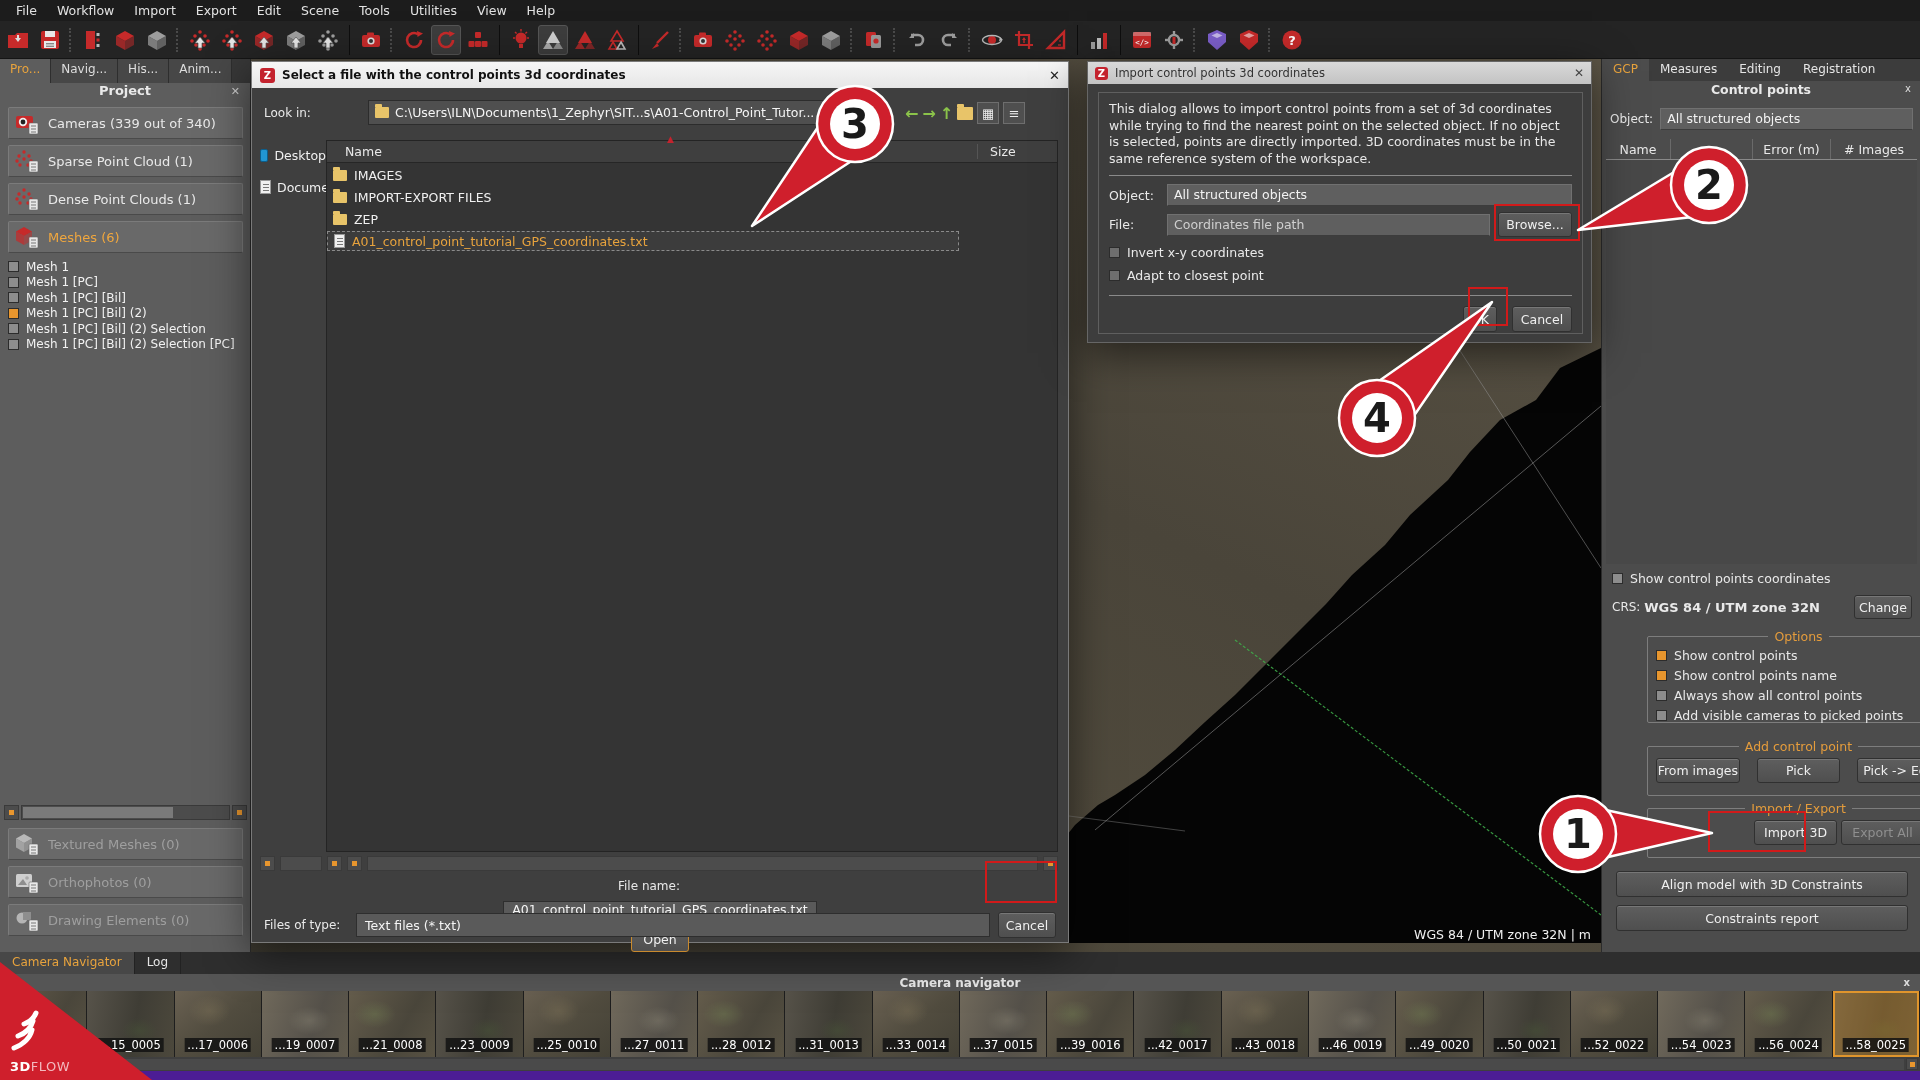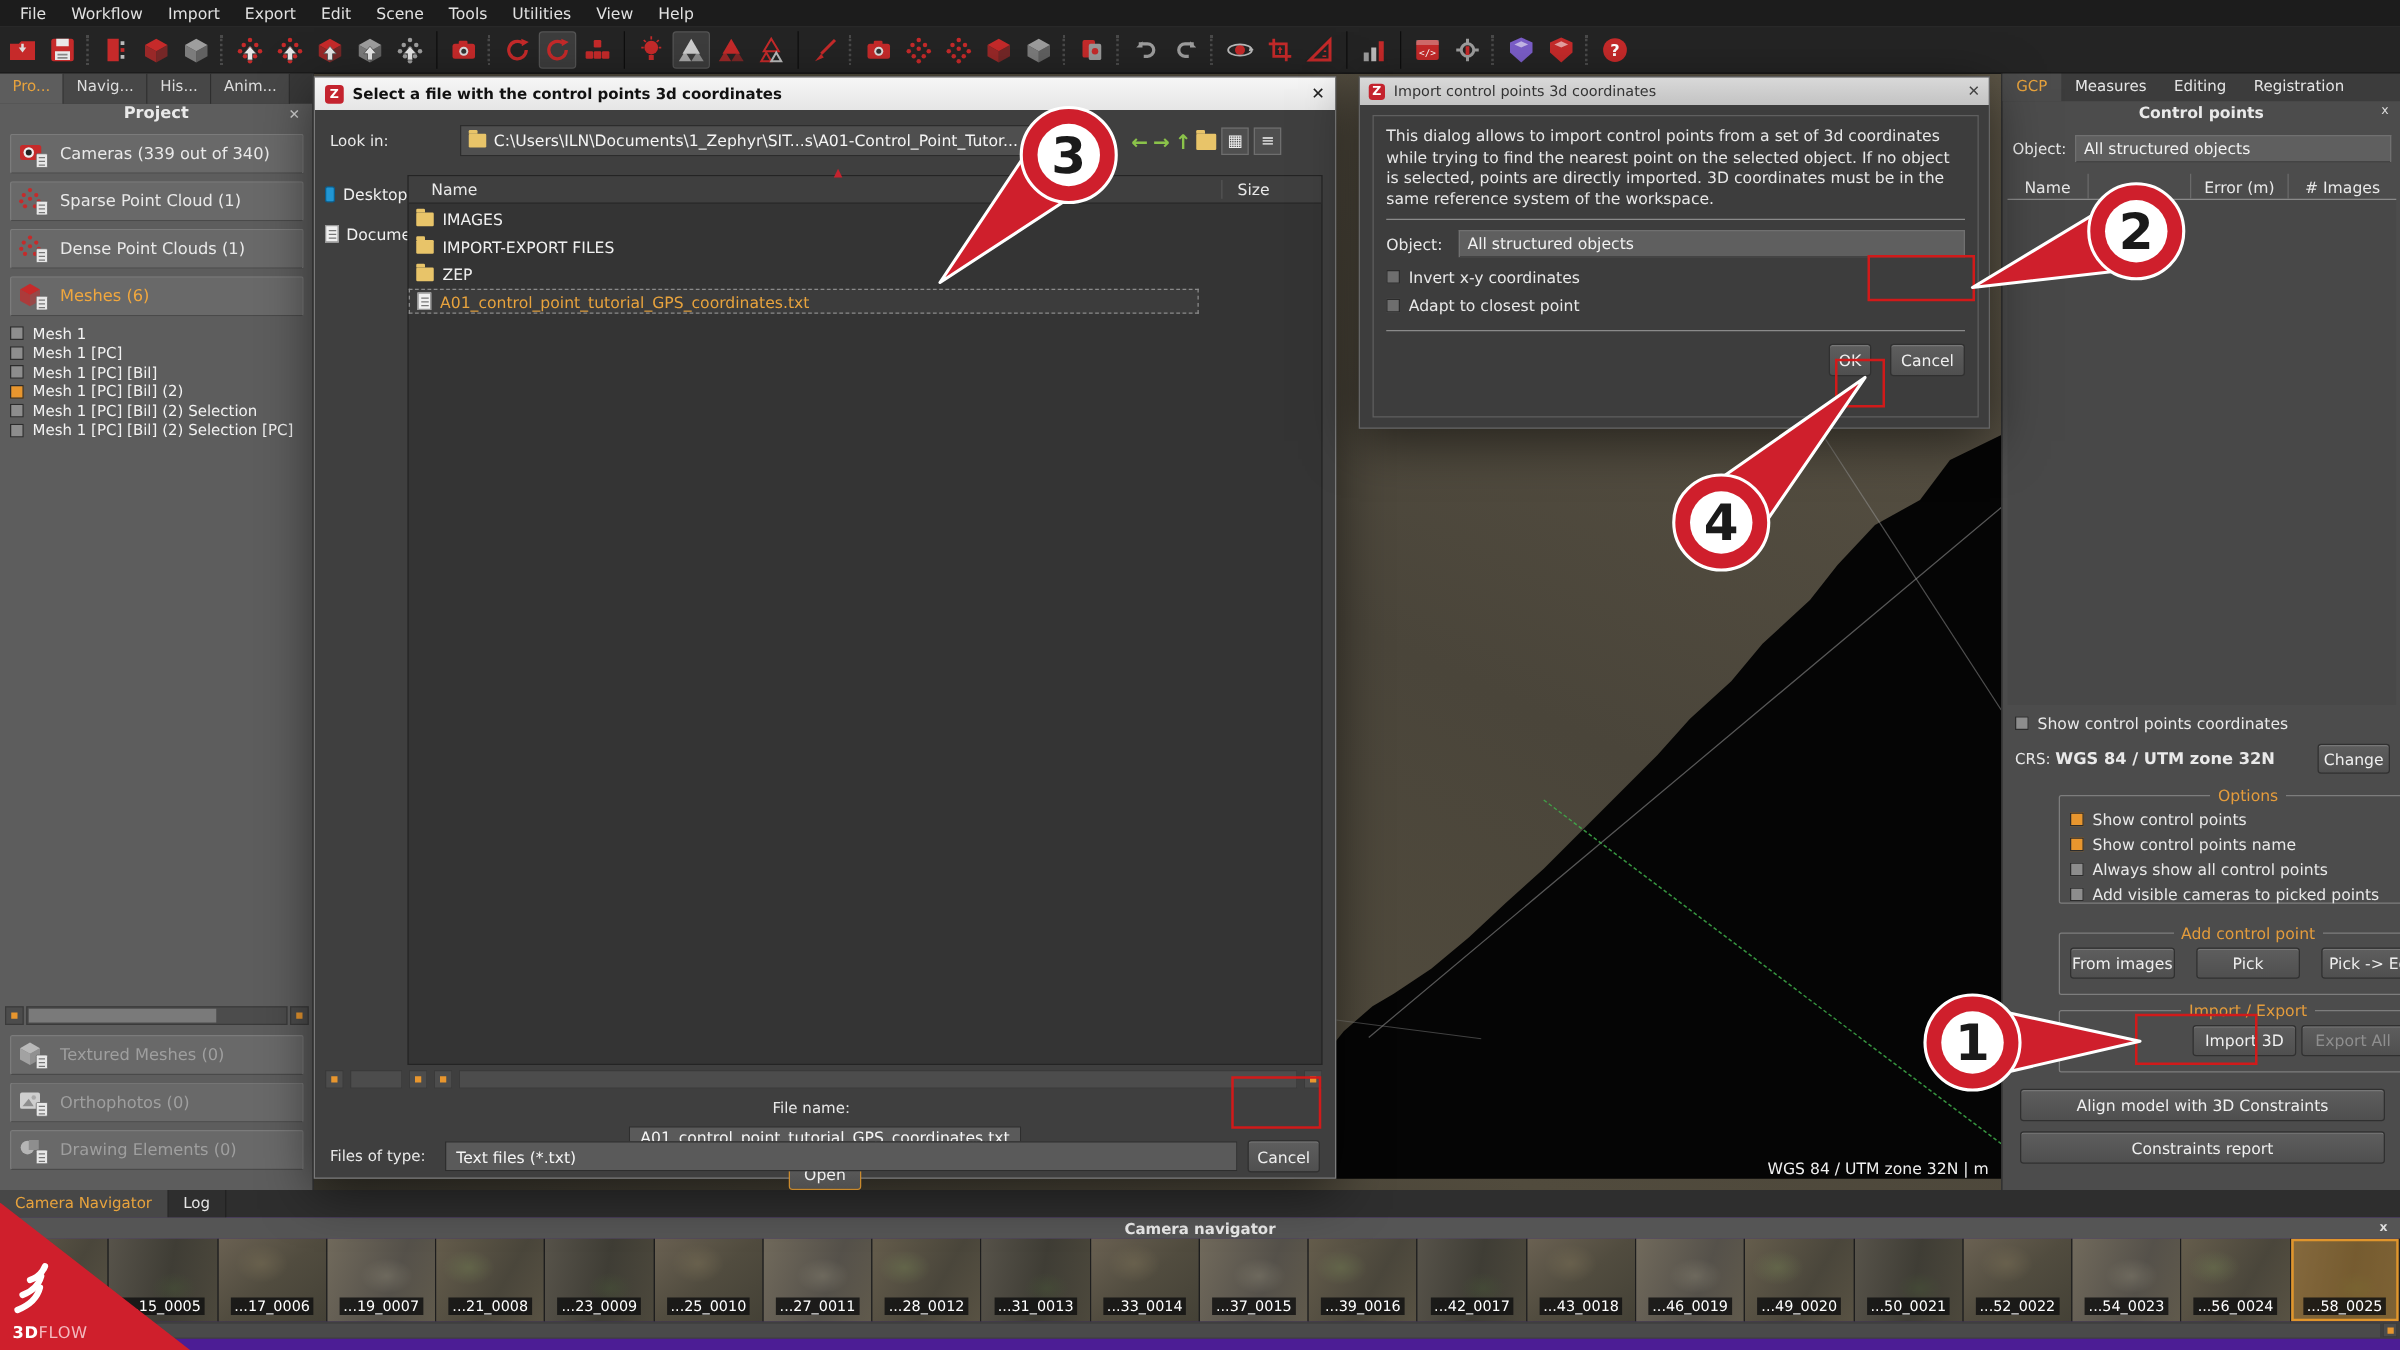--- a/index.html
+++ b/index.html
@@ -815,20 +815,25 @@
     <span>Import control points 3d coordinates</span>
     <span class="x">✕</span>
   </div>
   <div class="ibody">
     <div class="idesc">This dialog allows to import control points from a set of 3d coordinates while trying to find the nearest point on the selected object. If no object is selected, points are directly imported. 3D coordinates must be in the same reference system of the workspace.</div>
     <hr class="ihr">
     <div class="ilrow">
       <span class="ilbl">Object:</span>
       <div class="combo">All structured objects</div>
     </div>
+    <div class="ilrow">
+      <span class="ilbl">File:</span>
+      <div class="combo" style="color:#cfcfcf;">Coordinates file path</div>
+      <div class="btn" style="width:74px; height:25px;">Browse...</div>
+    </div>
     <div id="icbs">
         <div class="icbrow">
           <span class="cb" style="background: rgb(110, 110, 110);"></span>
           <span>Invert x-y coordinates</span>
         </div>
         <div class="icbrow">
           <span class="cb" style="background: rgb(110, 110, 110);"></span>
           <span>Adapt to closest point</span>
         </div>
       </div>

